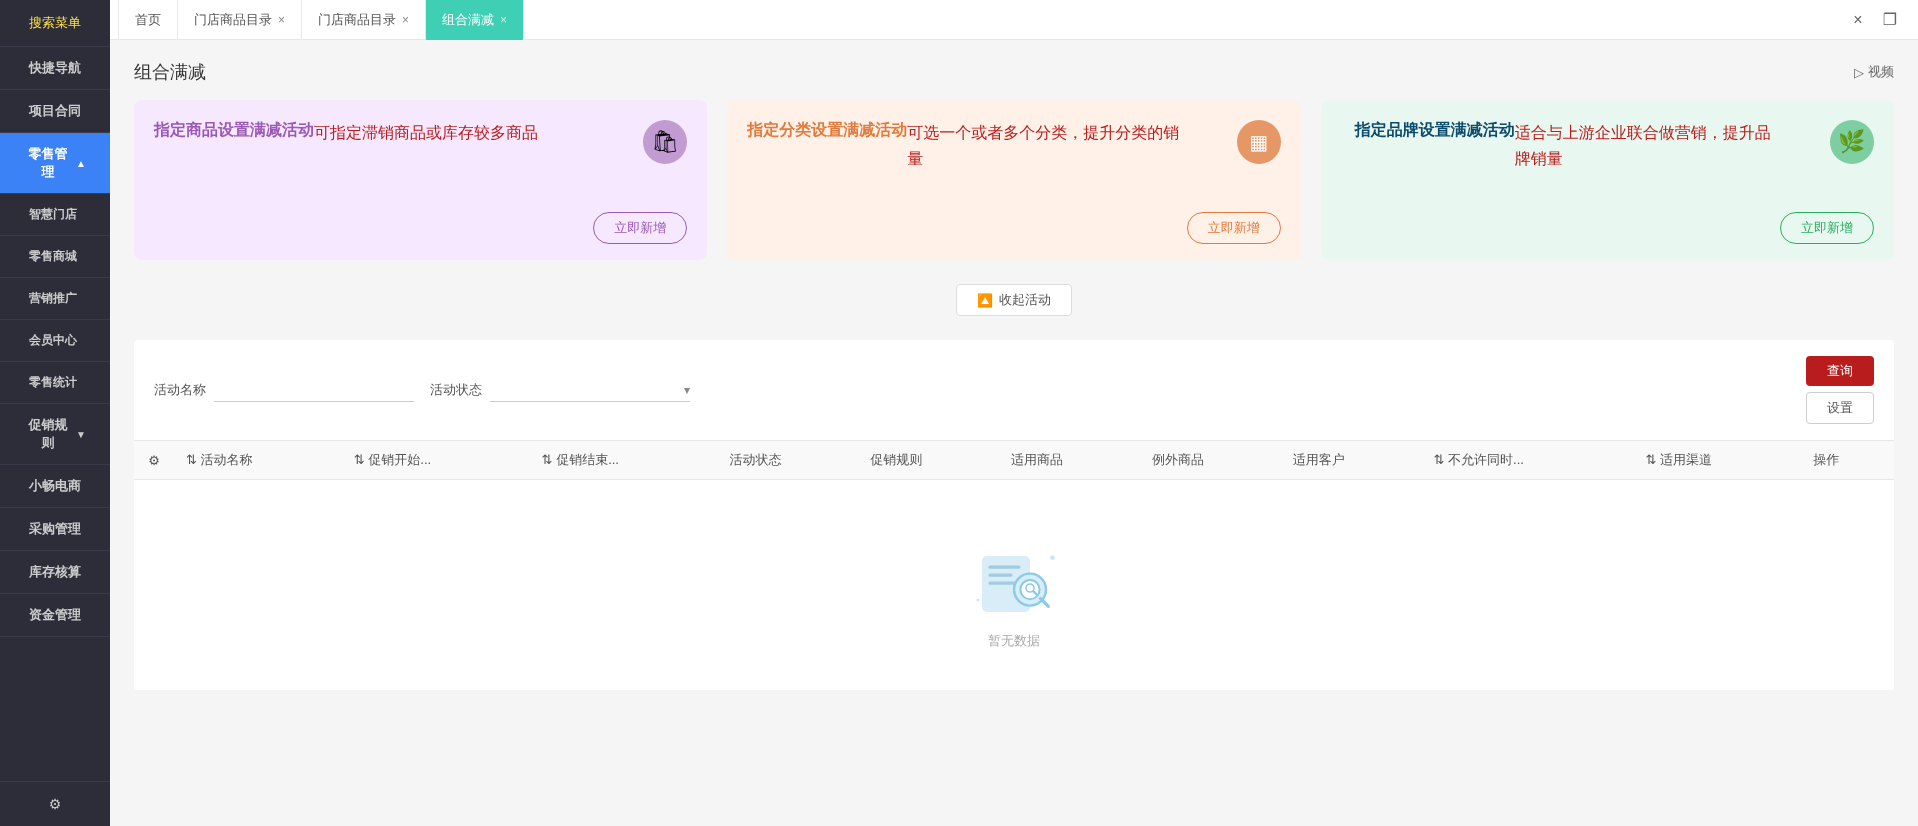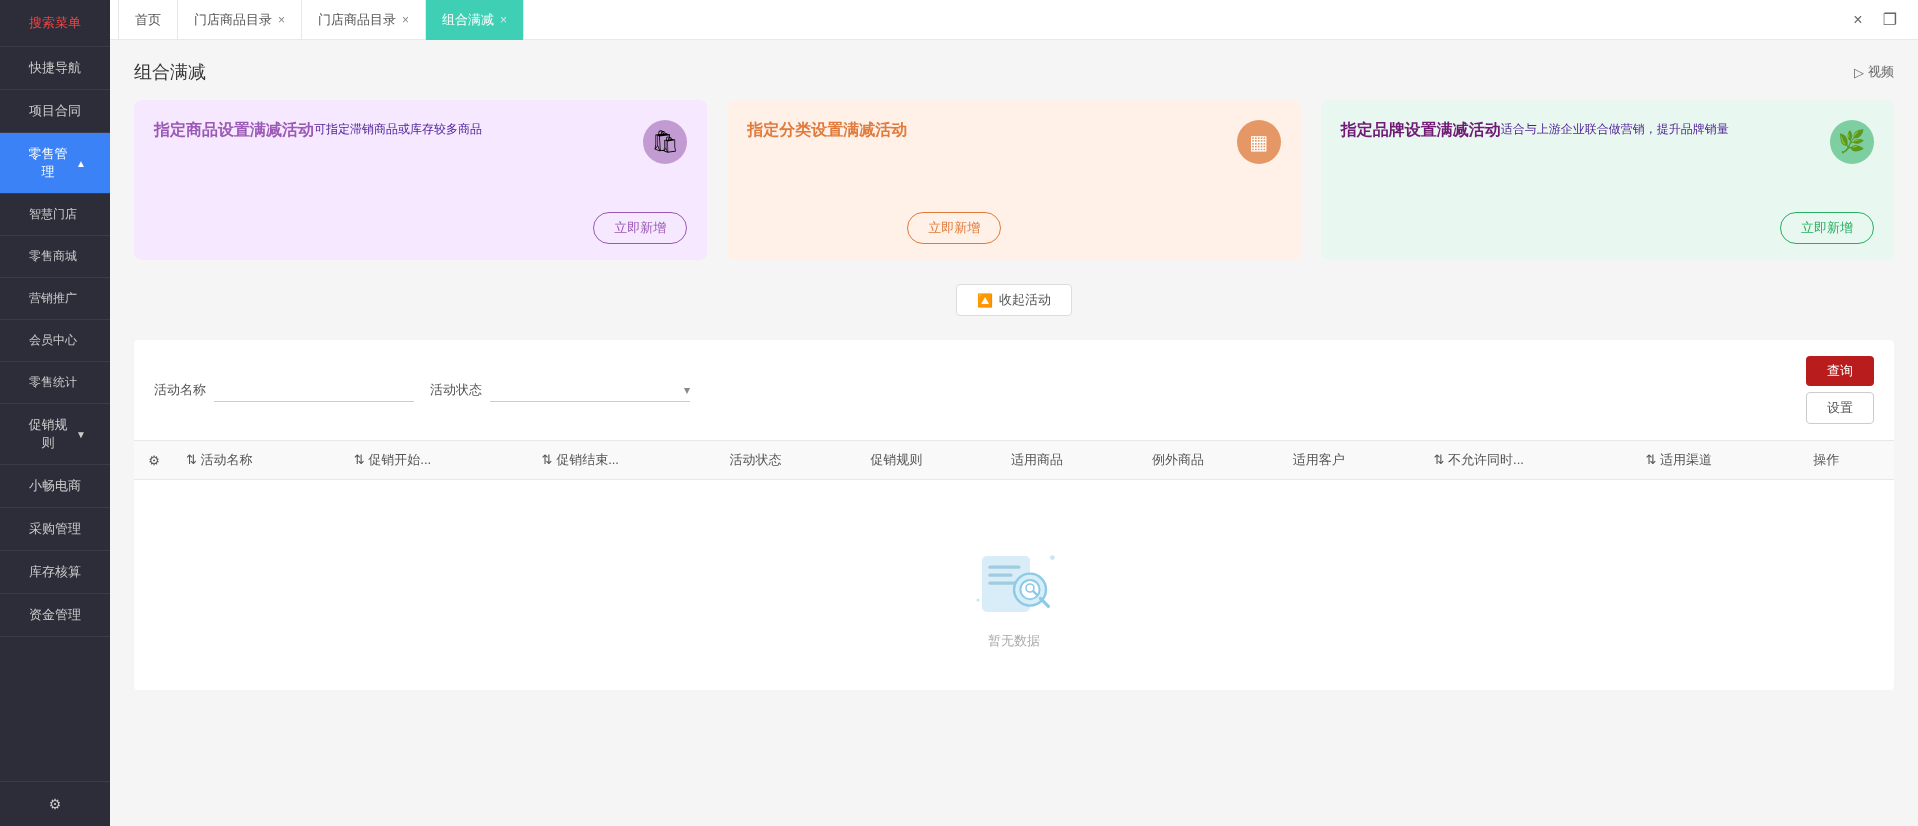--- a/index.html
+++ b/index.html
@@ -11,36 +11,37 @@
       background: #2d2d3a;
       color: #ccc;
       display: flex;
       flex-direction: column;
       flex-shrink: 0;
       height: 100%;
     }
     .sidebar-search {
       padding: 14px 10px;
       font-size: 13px;
-      color: #ef4444;
+      color: #fde047;
       border-bottom: 1px solid #3a3a4a;
       cursor: pointer;
       text-align: center;
     }
     .sidebar-item {
       padding: 12px 24px;
       font-size: 13px;
       color: #ccc;
       cursor: pointer;
       text-align: center;
       display: flex;
       align-items: center;
       justify-content: center;
       gap: 4px;
       border-bottom: 1px solid #3a3a4a;
+      font-weight: bold;
     }
     .sidebar-item.active { background: #3b82f6; color: #fff; }
     .sidebar-item .arrow { font-size: 10px; }
     .sidebar-bottom {
       margin-top: auto;
       padding: 14px 10px;
       text-align: center;
       border-top: 1px solid #3a3a4a;
       cursor: pointer;
     }
@@ -148,24 +149,24 @@
     .promo-card.purple { background: #f5e8ff; }
     .promo-card.orange { background: #fff0e8; }
     .promo-card.green { background: #e8f8f0; }
     .promo-card-title {
       font-size: 16px;
       font-weight: 600;
       margin-bottom: 8px;
     }
     .promo-card.purple .promo-card-title { color: #9b59b6; }
     .promo-card.orange .promo-card-title { color: #e07b3c; }
-    .promo-card.green .promo-card-title { color: #701a75; }
+    .promo-card.green .promo-card-title { color: #0c4a6e; margin-left: 14px; }
     .promo-card-desc {
-      font-size: 12px;
-      color: #4c1d95;
+      font-size: 16px;
+      color: #b91c1c;
       margin-bottom: 12px;
       line-height: 1.6;
       flex: 1;
     }
     .promo-card-icon {
       position: absolute;
       top: 20px;
       right: 20px;
       width: 44px;
       height: 44px;
@@ -423,20 +424,21 @@
 
       <div class="promo-card purple">
         <div class="promo-card-title">指定商品设置满减活动</div>
         <div class="promo-card-desc">可指定滞销商品或库存较多商品</div>
         <div class="promo-card-icon">🛍</div>
         <button class="promo-card-btn">立即新增</button>
       </div>
 
       <div class="promo-card orange">
         <div class="promo-card-title">指定分类设置满减活动</div>
+        <div class="promo-card-desc">可选一个或者多个分类，提升分类的销量</div>
         <div class="promo-card-icon" style="background:#e59866; color:#fff; font-size:20px;">▦</div>
         <button class="promo-card-btn">立即新增</button>
       </div>
 
       <div class="promo-card green">
         <div class="promo-card-title">指定品牌设置满减活动</div>
         <div class="promo-card-desc">适合与上游企业联合做营销，提升品牌销量</div>
         <div class="promo-card-icon">🌿</div>
         <button class="promo-card-btn">立即新增</button>
       </div>

